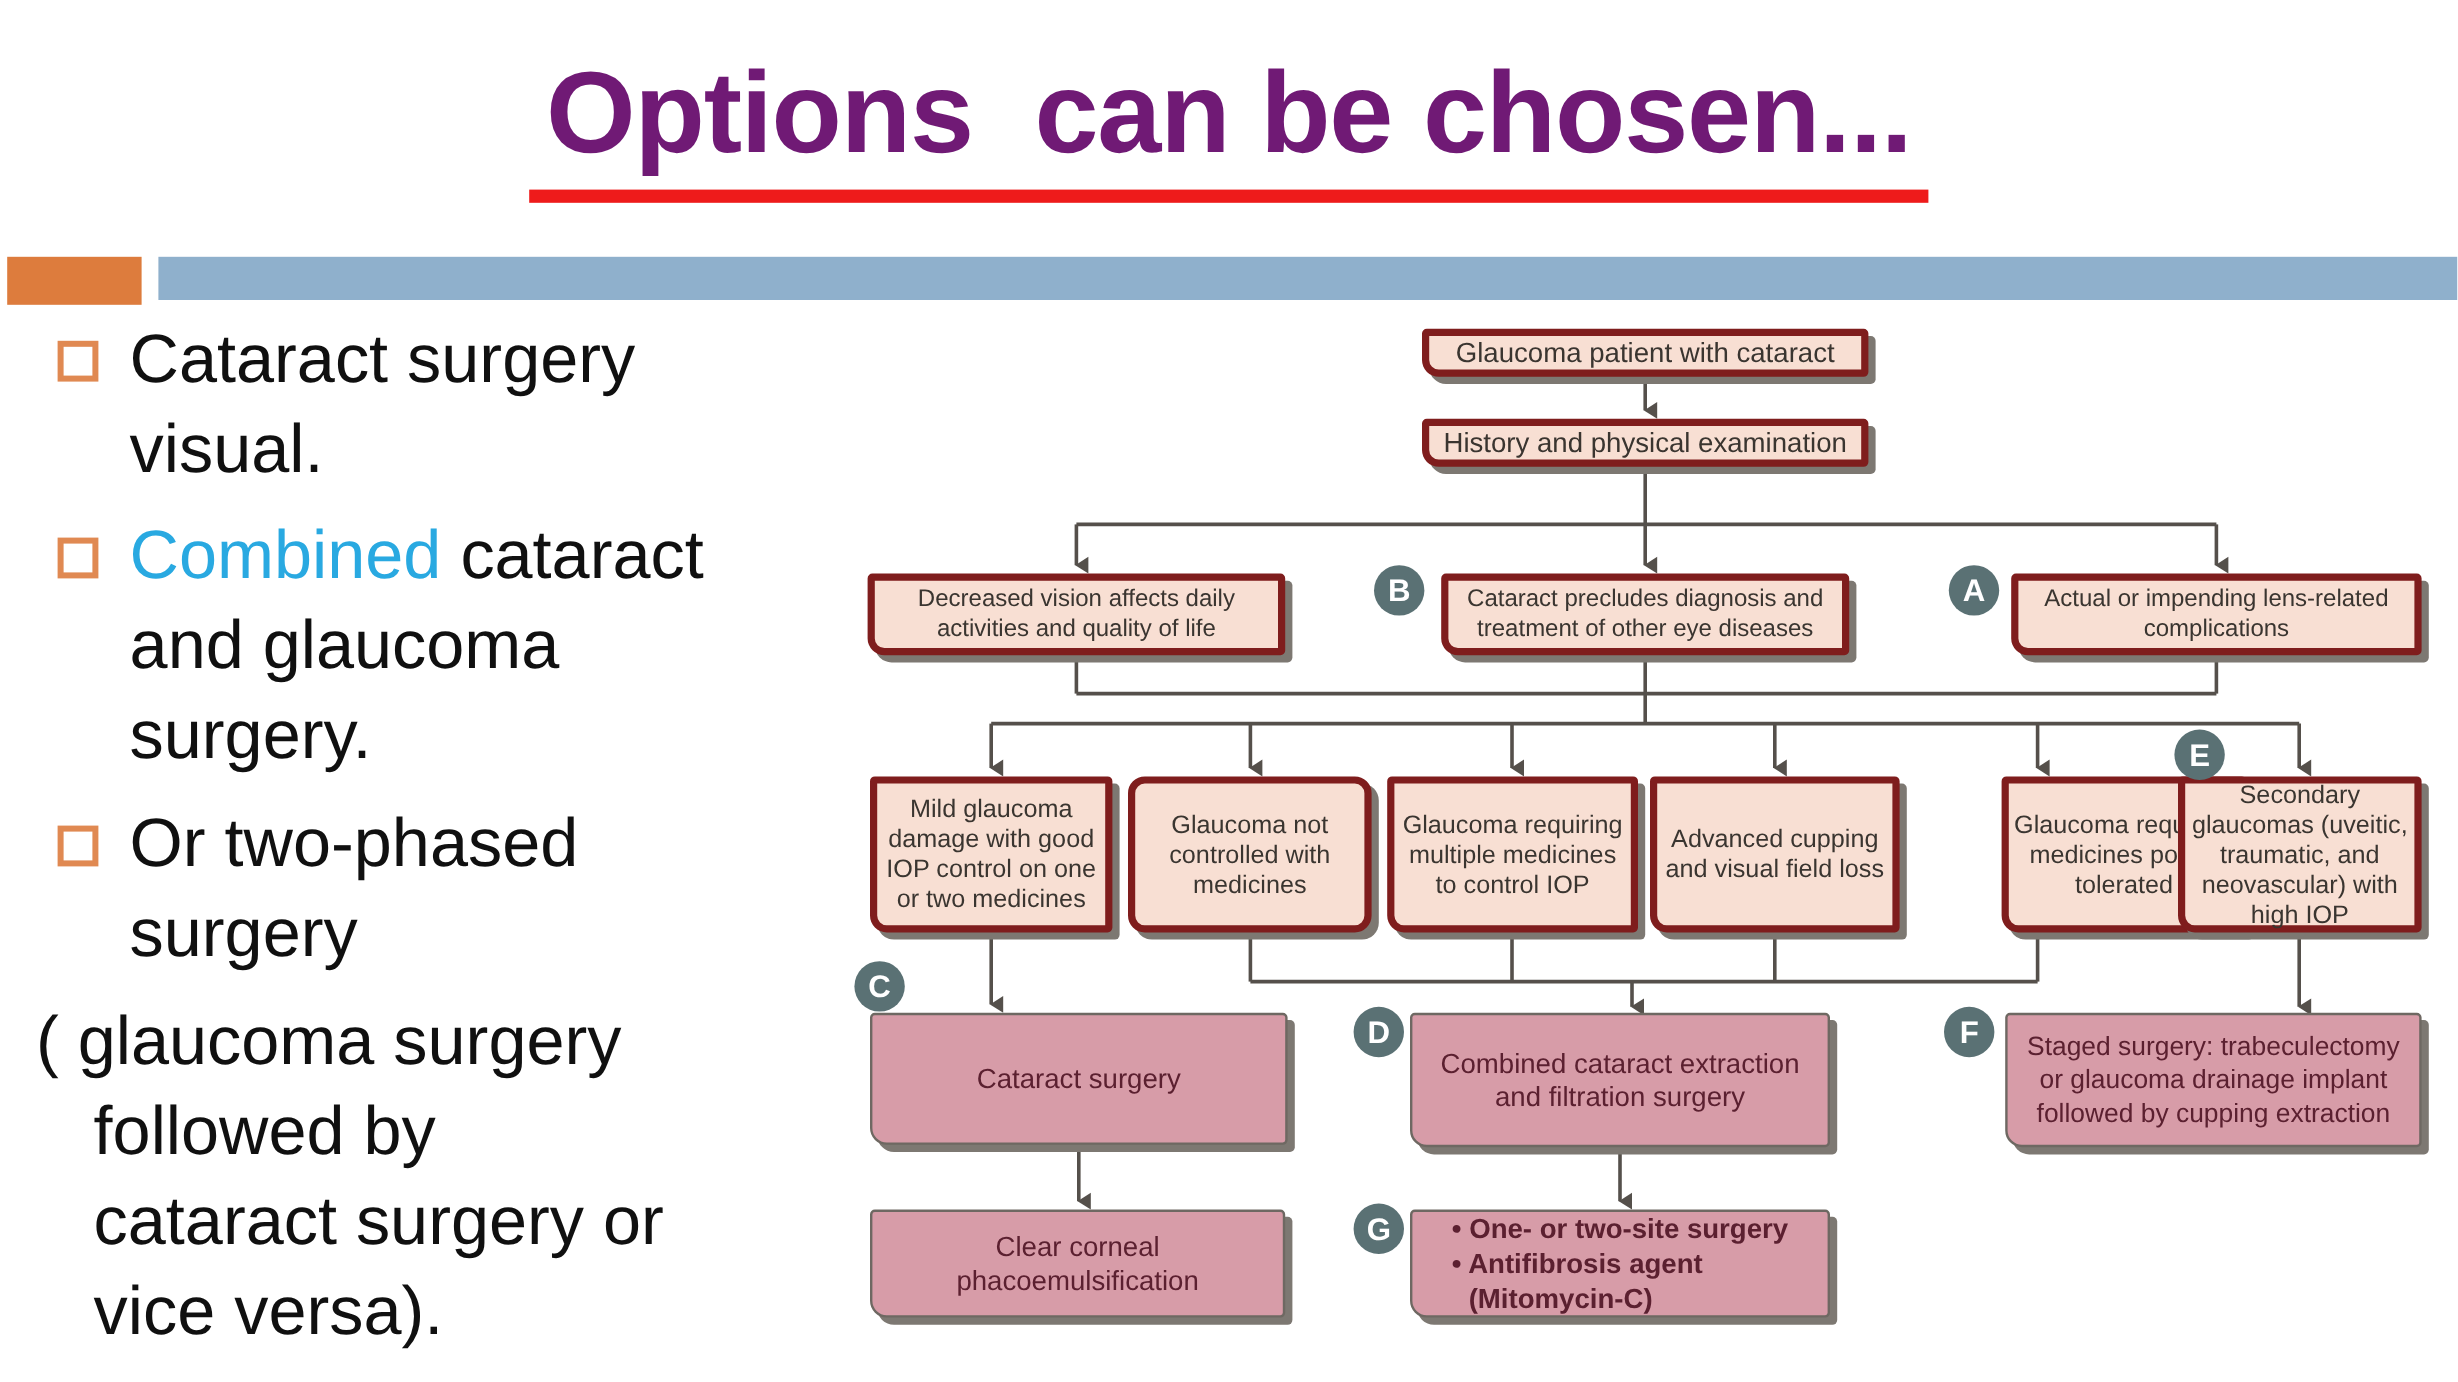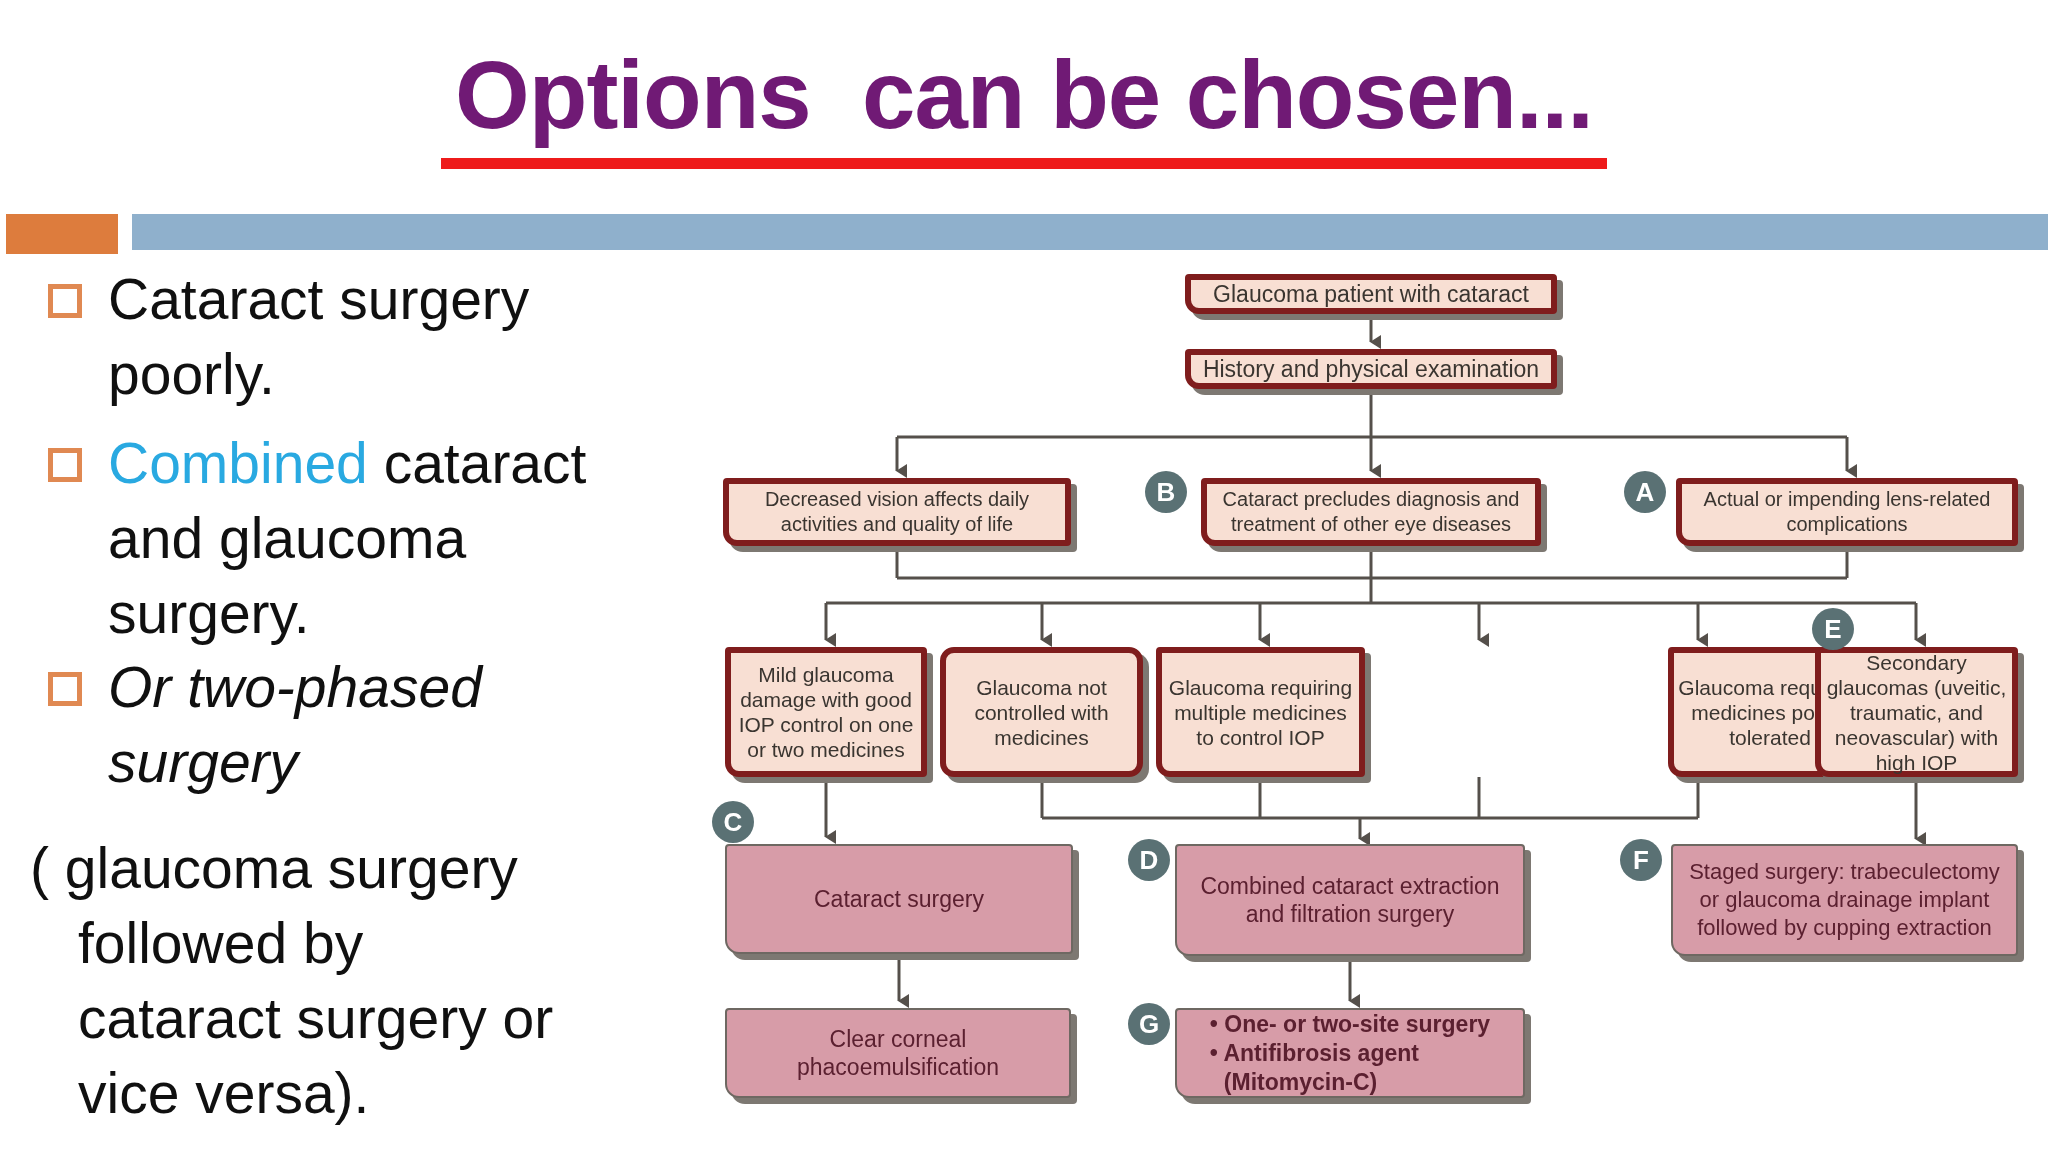--- a/index.html
+++ b/index.html
@@ -62,34 +62,34 @@
     <span class="title">Options  can be chosen...</span>
   </div>
 
   <div class="orange-block"></div>
   <div class="blue-bar"></div>
 
   <div class="bullet-item" style="top:262px;">
     <span class="bullet-sq"></span>
     <div class="bullet-text">
       <div>Cataract surgery</div>
-      <div>poorly.</div>
+      <div>visual.</div>
     </div>
   </div>
 
   <div class="bullet-item" style="top:426px;">
     <span class="bullet-sq"></span>
     <div class="bullet-text">
       <div><span class="hl">Combined</span><span> cataract</span></div>
       <div>and glaucoma</div>
       <div>surgery.</div>
     </div>
   </div>
 
-  <div class="bullet-item" style="top:650px;font-style:italic;">
+  <div class="bullet-item" style="top:666px;">
     <span class="bullet-sq"></span>
     <div class="bullet-text">
       <div>Or two-phased</div>
       <div>surgery</div>
     </div>
   </div>
 
   <div class="cont-block" style="top:831px;">
     <div>( glaucoma surgery</div>
     <div class="cont-indent">followed by</div>
@@ -149,20 +149,21 @@
   <div class="fnode f-row2" style="left:1201px;top:478px;width:340px;height:68px;">Cataract precludes diagnosis and treatment of other eye diseases</div>
 
   <div class="fnode f-row2" style="left:1676px;top:478px;width:342px;height:68px;">Actual or impending lens-related complications</div>
 
   <div class="fnode f-row3" style="left:725px;top:647px;width:202px;height:130px;">Mild glaucoma damage with good IOP control on one or two medicines</div>
 
   <div class="fnode f-row3" style="left:940px;top:647px;width:203px;height:130px;border-radius:14px;">Glaucoma not controlled with medicines</div>
 
   <div class="fnode f-row3" style="left:1156px;top:647px;width:209px;height:130px;">Glaucoma requiring multiple medicines to control IOP</div>
 
+  <div class="fnode f-row3" style="left:1375px;top:647px;width:208px;height:130px;">Advanced cupping and visual field loss</div>
 
   <div class="fnode f-row3" style="left:1668px;top:647px;width:204px;height:130px;">Glaucoma requiring medicines poorly tolerated</div>
 
   <div class="fnode f-row3" style="left:1815px;top:647px;width:203px;height:130px;">Secondary glaucomas (uveitic, traumatic, and neovascular) with high IOP</div>
 
   <div class="fnode-dark f-row4" style="left:725px;top:844px;width:348px;height:110px;">Cataract surgery</div>
 
   <div class="fnode-dark f-row4" style="left:1175px;top:844px;width:350px;height:112px;">Combined cataract extraction and filtration surgery</div>
 
   <div class="fnode-dark f-row4" style="left:1671px;top:844px;width:347px;height:112px;font-size:22px;">Staged surgery: trabeculectomy or glaucoma drainage implant followed by cupping extraction</div>

